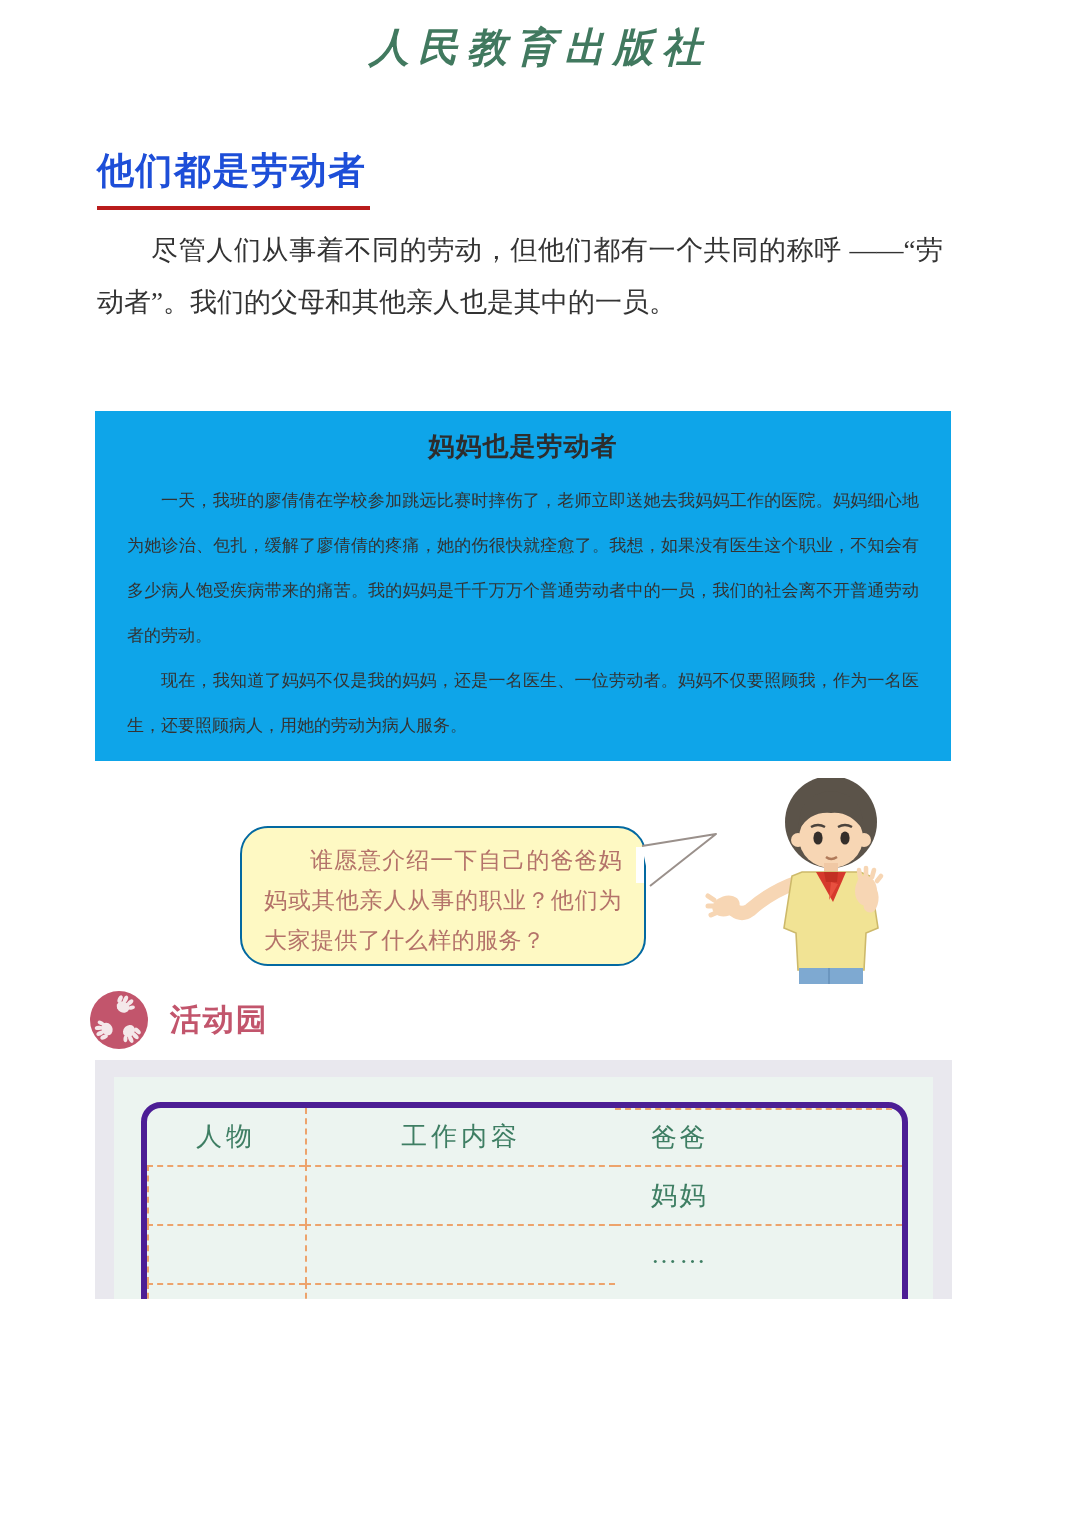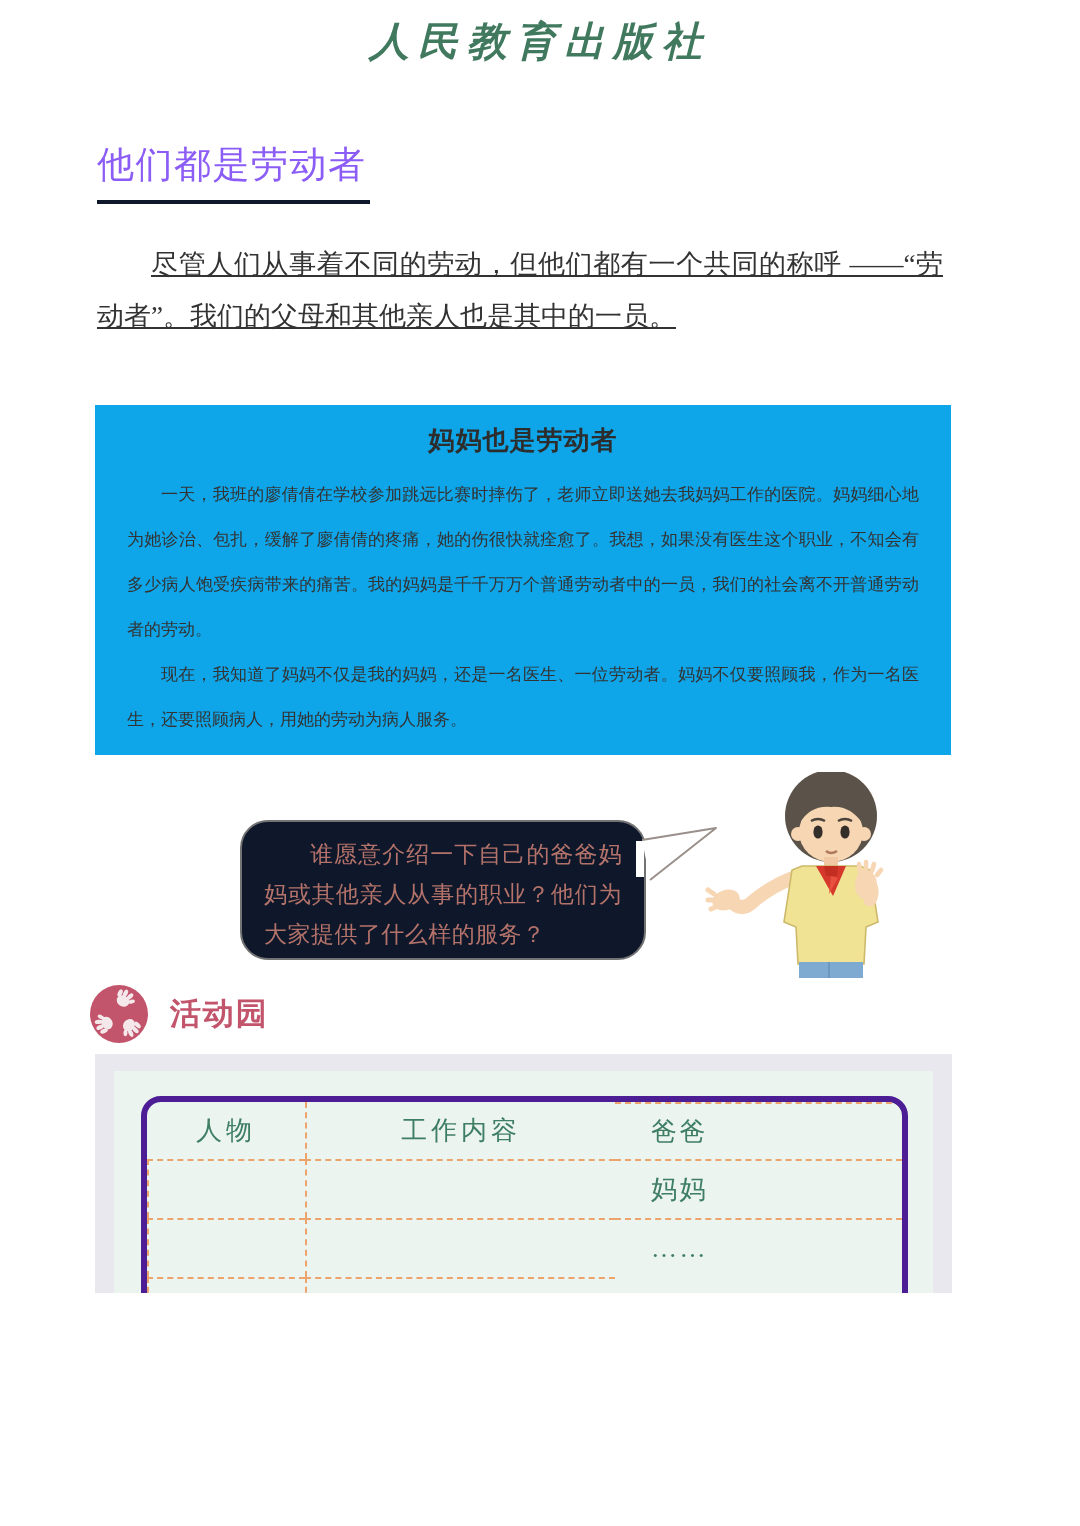--- a/index.html
+++ b/index.html
@@ -1,43 +1,43 @@
 <!DOCTYPE html>
 <html><head>
 <meta charset="utf-8">
 <style>
   * { margin:0; padding:0; box-sizing:border-box; }
   html,body { background:#ffffff; }
   .page {
-    position:relative; width:1080px; height:1291px; margin:2px auto;
+    position:relative; width:1080px; height:1291px; margin:8px auto;
     background:#ffffff; overflow:hidden;
     font-family:"Liberation Serif","DejaVu Serif",serif; color:#333;
   }
   
   .logo {
     position:absolute; left:0; width:1080px; text-align:center;
     font-family:"DejaVu Serif","Liberation Serif",serif;
     font-style:italic; font-weight:bold;
     font-size:40px; letter-spacing:0.22em; color:#41795f;
   }
   .logo-top { top:12px; }
   .logo-bottom { top:1480px; }
 
   
   .lesson-title {
     position:absolute; left:97px; top:138px;
-    font-size:37px; font-weight:normal; color:#8b5cf6;
+    font-size:37px; font-weight:bold; color:#1d4ed8;
     letter-spacing:0.04em;
     padding:0 4px 10px 0;
-    border-bottom:4px solid #0f172a;
+    border-bottom:4px solid #b91c1c;
   }
   .intro {
-    position:absolute; left:97px; top:236px; width:846px;
+    position:absolute; left:97px; top:216px; width:846px;
     font-size:27px; line-height:52px; color:#333;
-    text-align:justify; text-indent:2em;text-decoration:underline;
+    text-align:justify; text-indent:2em;
   }
 
   
   .section-head { position:absolute; left:90px; display:flex; align-items:center; gap:22px; }
   .section-head .badge { width:58px; height:58px; flex:0 0 auto; }
   .section-head .label {
     font-family:"Liberation Sans","DejaVu Sans",sans-serif;
     font-size:31px; font-weight:bold; color:#c2556c; letter-spacing:0.06em;
   }
   .head-reading { top:338px; }
@@ -54,21 +54,21 @@
     font-family:"Liberation Sans","DejaVu Sans",sans-serif;
   }
   .story-box p {
     font-size:17px; line-height:45px; color:#333;
     text-align:justify; text-indent:2em;
   }
 
   
   .bubble {
     position:absolute; left:240px; top:818px; width:406px; height:140px;
-    background:#0f172a; border:2px solid #737373; border-radius:28px;
+    background:#fef9c3; border:2px solid #0369a1; border-radius:28px;
     padding:13px 22px;
   }
   .bubble p {
     font-size:23px; line-height:40px; color:#b4736a;
     text-align:justify; text-indent:2em; letter-spacing:0.02em;
   }
   .bubble-tail { position:absolute; left:636px; top:822px; }
   .boy { position:absolute; left:698px; top:770px; }
 
   

